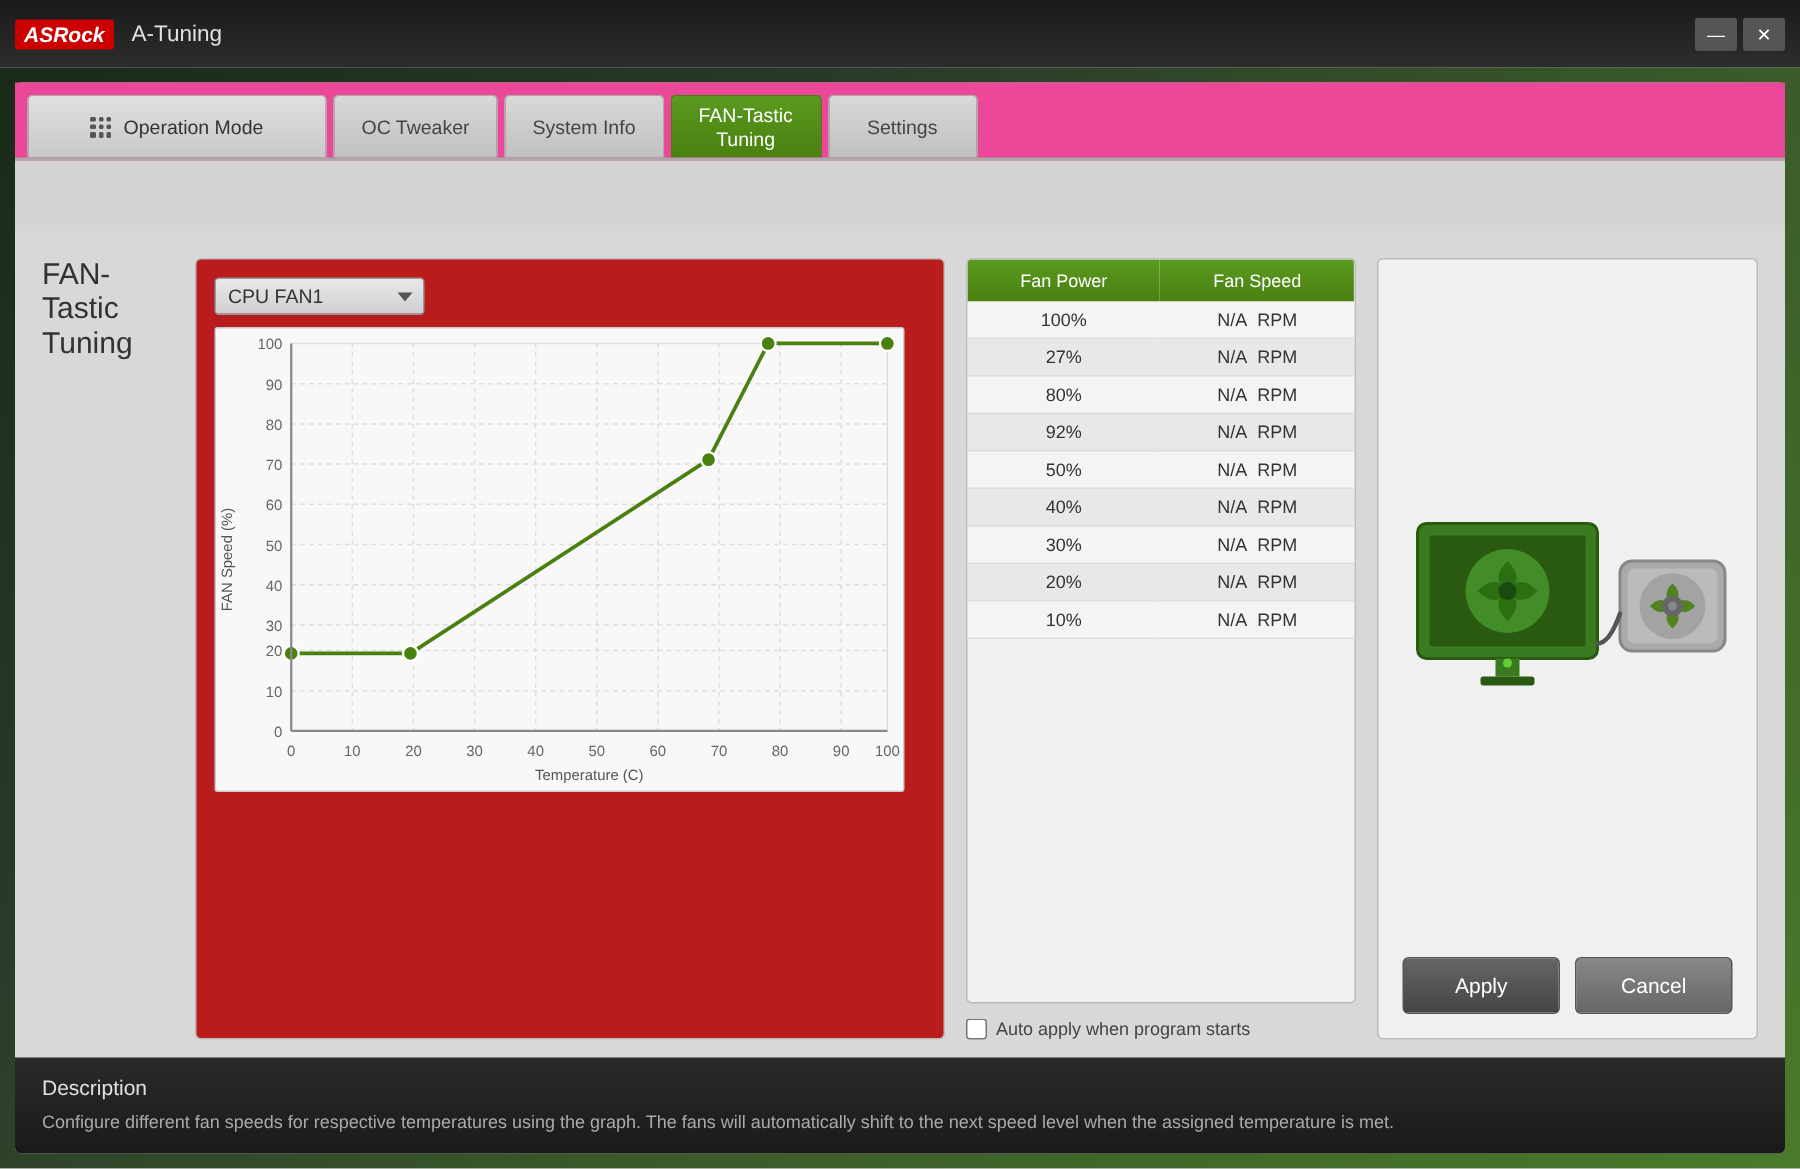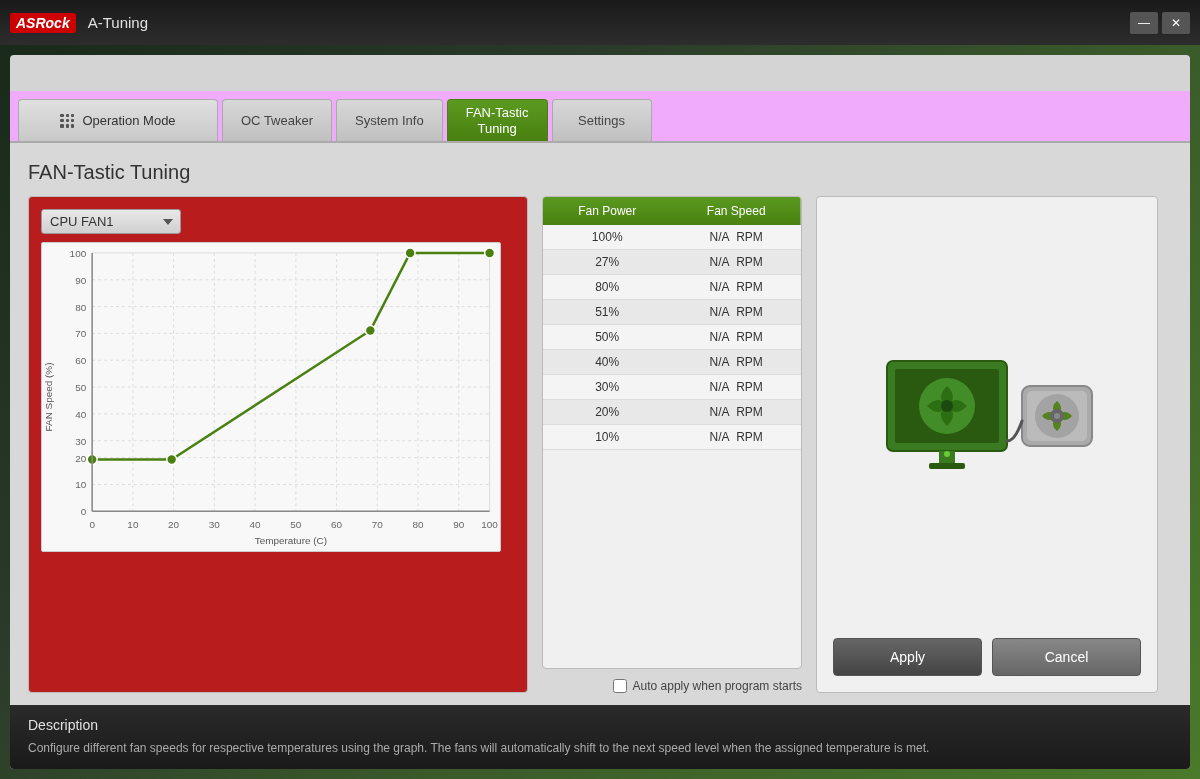--- a/index.html
+++ b/index.html
@@ -78,26 +78,25 @@
       background: #d4d4d4;
       border-radius: 4px;
       display: flex;
       flex-direction: column;
     }
 
     
     #tab-bar {
       display: flex;
       align-items: stretch;
-      background: #f0abfc;
+      background: #ec4899;
       height: 52px;
       padding: 8px 8px 0 8px;
       gap: 4px;
       border-bottom: 2px solid #aaa;
-      margin-top: 36px;
     }
     .tab {
       display: flex;
       align-items: center;
       justify-content: center;
       padding: 0 18px;
       cursor: pointer;
       border-radius: 4px 4px 0 0;
       font-size: 13px;
       font-weight: 500;
@@ -130,25 +129,26 @@
       height: 14px;
     }
     .tab-grid-icon div {
       background: #555;
       border-radius: 1px;
     }
 
     
     #page-content {
       flex: 1;
-      padding: 18px 32px 12px 18px;
-      display: flex;
-      flex-direction: column;
+      padding: 18px 18px 12px 18px;
+      display: flex;
+      flex-direction: row;
       gap: 12px;
       background: #d8d8d8;
+      margin-top: 47px;
     }
 
     #page-title {
       font-size: 20px;
       font-weight: 400;
       color: #333;
     }
 
     
     #panels-row {
@@ -279,21 +279,20 @@
       font-size: 12px;
       color: #333;
     }
 
     #auto-apply-row {
       display: flex;
       align-items: center;
       gap: 6px;
       font-size: 12px;
       color: #444;
-      justify-content: flex-end;
     }
     #auto-apply-checkbox {
       width: 14px;
       height: 14px;
       accent-color: #5a9a20;
     }
 
     
     #right-panel {
       flex: 1;
@@ -508,21 +507,21 @@
     </tr>
                   <tr>
       <td>27%</td>
       <td>N/A&nbsp;&nbsp;RPM</td>
     </tr>
                   <tr>
       <td>80%</td>
       <td>N/A&nbsp;&nbsp;RPM</td>
     </tr>
                   <tr>
-      <td>51%</td>
+      <td>92%</td>
       <td>N/A&nbsp;&nbsp;RPM</td>
     </tr>
                   <tr>
       <td>50%</td>
       <td>N/A&nbsp;&nbsp;RPM</td>
     </tr>
                   <tr>
       <td>40%</td>
       <td>N/A&nbsp;&nbsp;RPM</td>
     </tr>

